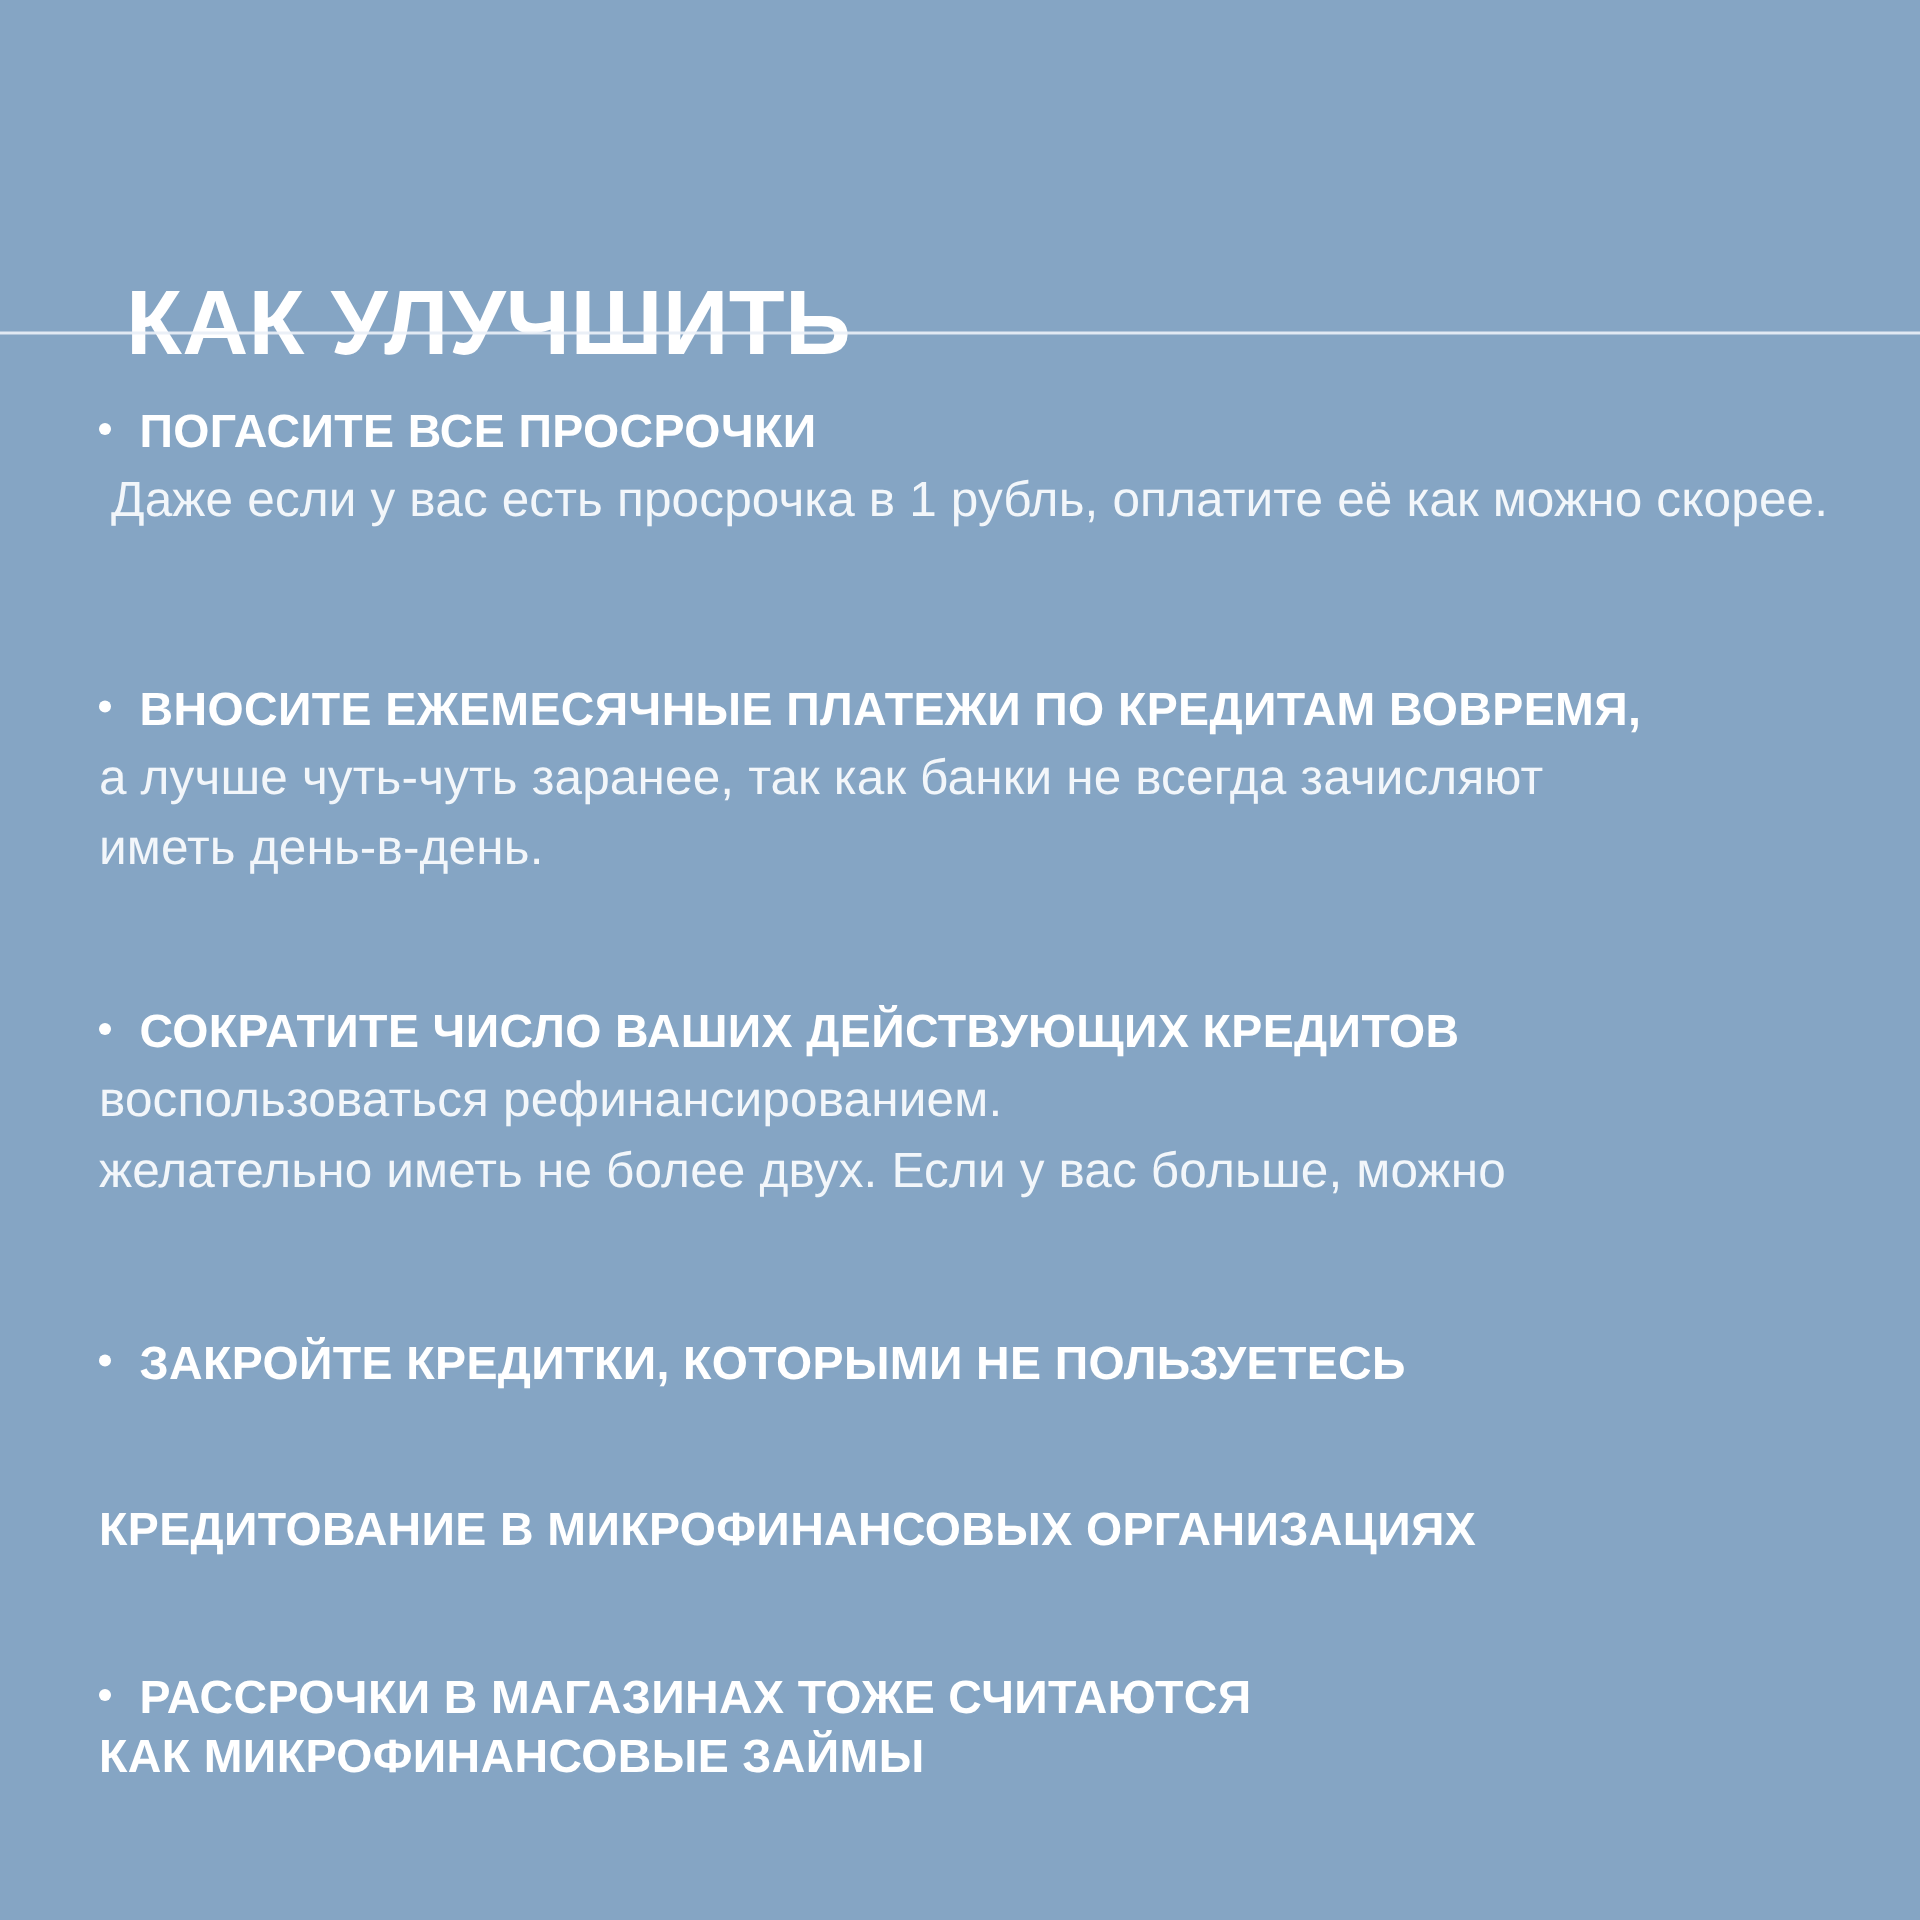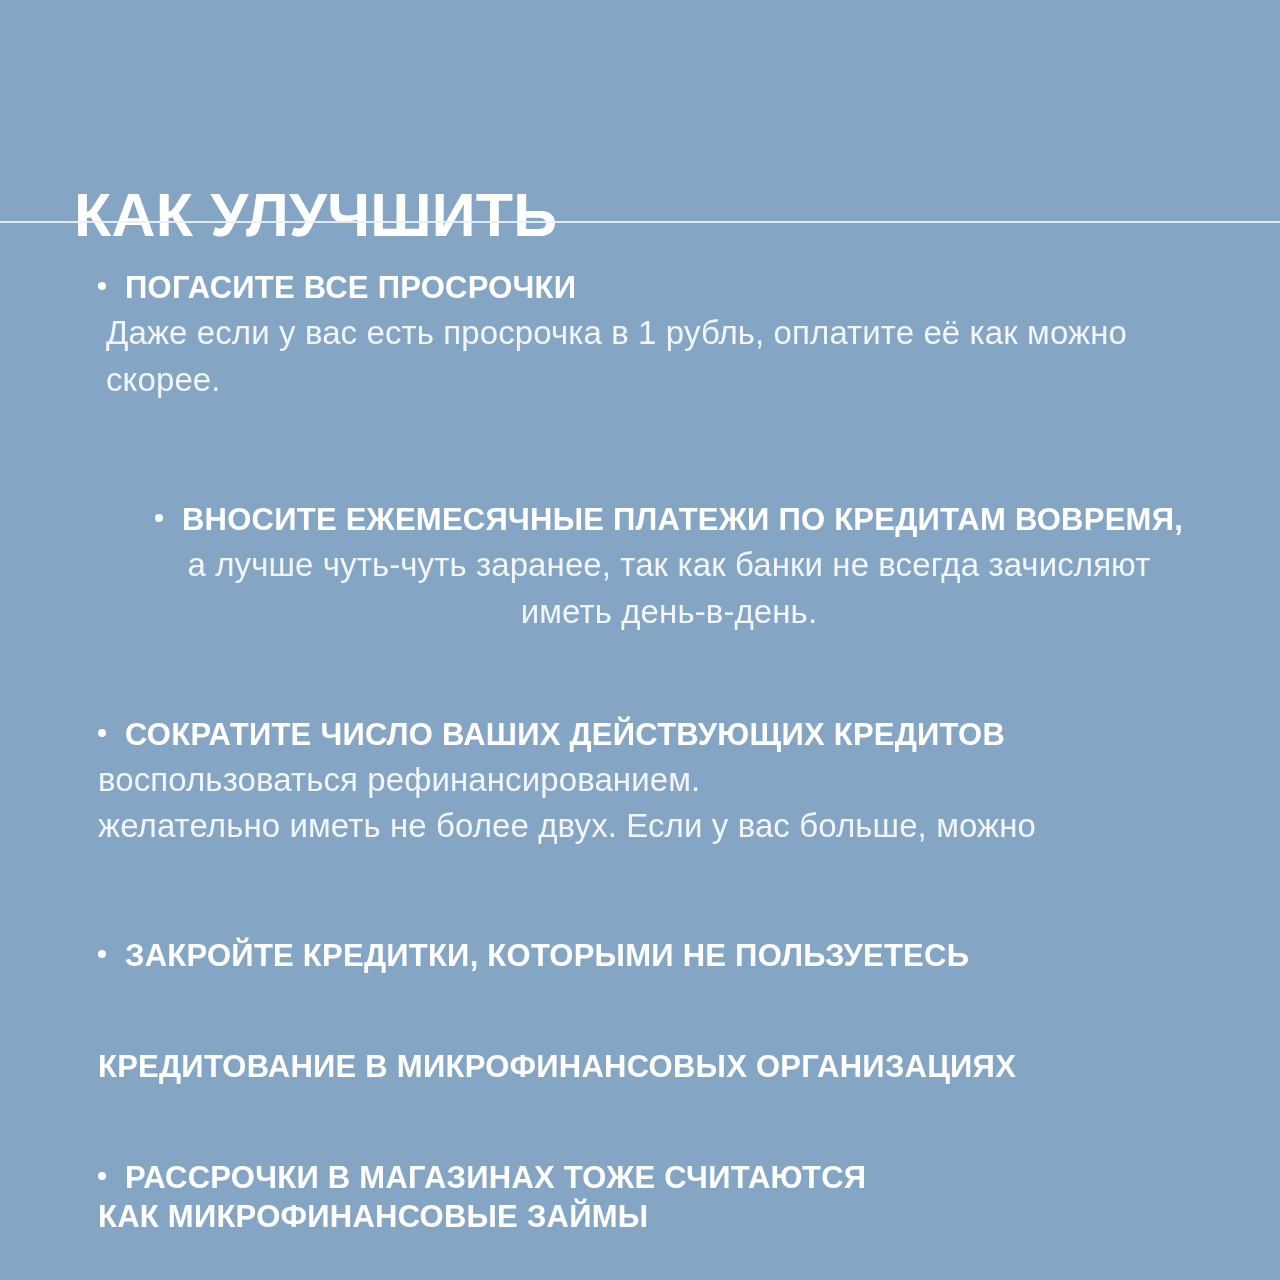--- a/index.html
+++ b/index.html
@@ -21,21 +21,21 @@
     width: 1280px;
     height: 1280px;
     background: #85a5c4;
     box-sizing: border-box;
   }
 
   
   .header {
     position: absolute;
     top: 0;
-    left: 6px;
+    left: 16px;
     width: 1140px;
     height: 222px;
     box-sizing: border-box;
     padding: 44px 28px 0 68px;
   }
 
   .title {
     margin: 0;
     color: #ffffff;
     font-size: 61px;
@@ -65,21 +65,20 @@
     top: 222px;
     left: 0;
     width: 1280px;
     box-sizing: border-box;
     padding: 46px 40px 0 66px;
   }
 
   .item {
     position: relative;
     box-sizing: border-box;
-    margin-left: 32px;
   }
 
   .item-head {
     position: relative;
     color: #ffffff;
     font-size: 31px;
     font-weight: 700;
     line-height: 1.26;
     letter-spacing: 0.25px;
     text-transform: uppercase;
@@ -115,21 +114,21 @@
   .item-body .body-line {
     display: block;
   }
 
   .item-body.indent .body-line {
     padding-left: 8px;
   }
 
   
   .item-1 { margin-bottom: 0; }
-  .item-2 { margin-top: 96px; text-align: center; }
+  .item-2 { margin-top: 96px; }
   .item-3 { margin-top: 79px; }
   .item-4 { margin-top: 86px; }
   .item-5 { margin-top: 72px; }
   .item-6 { margin-top: 72px; }
   .item-7 { margin-top: 72px; }
 </style>
 </head>
 <body>
 
 <div class="poster">

